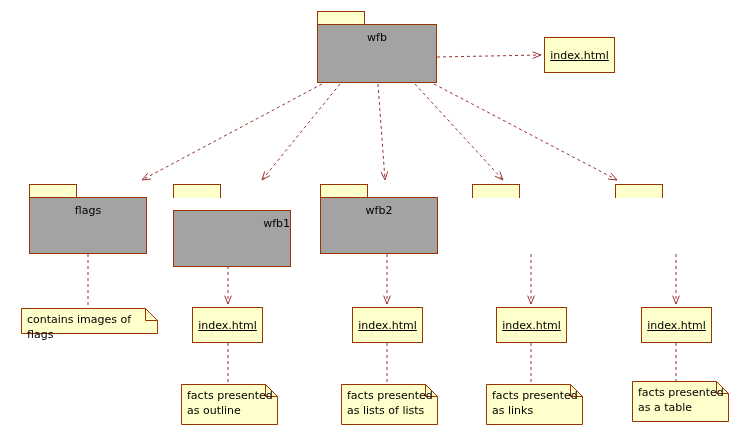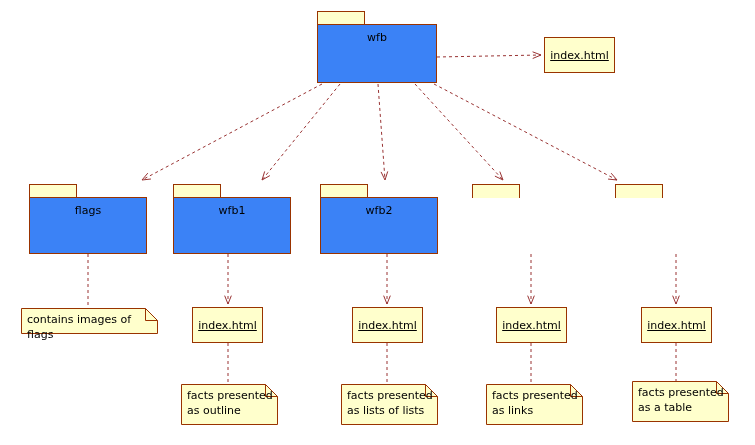--- a/index.html
+++ b/index.html
@@ -39,21 +39,21 @@
     top: 0;
     box-sizing: border-box;
     background: #ffffcc;
     border: 1px solid #993300;
     border-bottom: none;
   }
   .package .pkg-body {
     position: absolute;
     left: 0;
     box-sizing: border-box;
-    background: #3b82f6;
+    background: #a3a3a3;
     border: 1px solid #993300;
     display: flex;
     justify-content: center;
     align-items: flex-start;
   }
   .package .pkg-label {
     font-size: 11px;
     color: #000000;
     line-height: 12px;
     padding-top: 7px;
@@ -138,21 +138,21 @@
         </div>
       </div>
       <div class="node package" style="left: 29px; top: 184px; width: 124px; height: 70px;">
         <div class="pkg-tab" style="width: 48px; height: 14px;"></div>
         <div class="pkg-body" style="top: 13px; width: 118px; height: 57px;">
           <span class="pkg-label">flags</span>
         </div>
       </div>
       <div class="node package" style="left: 173px; top: 184px; width: 118px; height: 70px;">
         <div class="pkg-tab" style="width: 48px; height: 14px;"></div>
-        <div class="pkg-body" style="top: 13px; width: 118px; height: 57px;">
+        <div class="pkg-body" style="top: 26px; width: 118px; height: 57px; justify-content: flex-end;">
           <span class="pkg-label">wfb1</span>
         </div>
       </div>
       <div class="node package" style="left: 320px; top: 184px; width: 118px; height: 70px;">
         <div class="pkg-tab" style="width: 48px; height: 14px;"></div>
         <div class="pkg-body" style="top: 13px; width: 118px; height: 57px;">
           <span class="pkg-label">wfb2</span>
         </div>
       </div>
       <div class="node package" style="left: 472px; top: 184px; width: 118px; height: 70px;">

